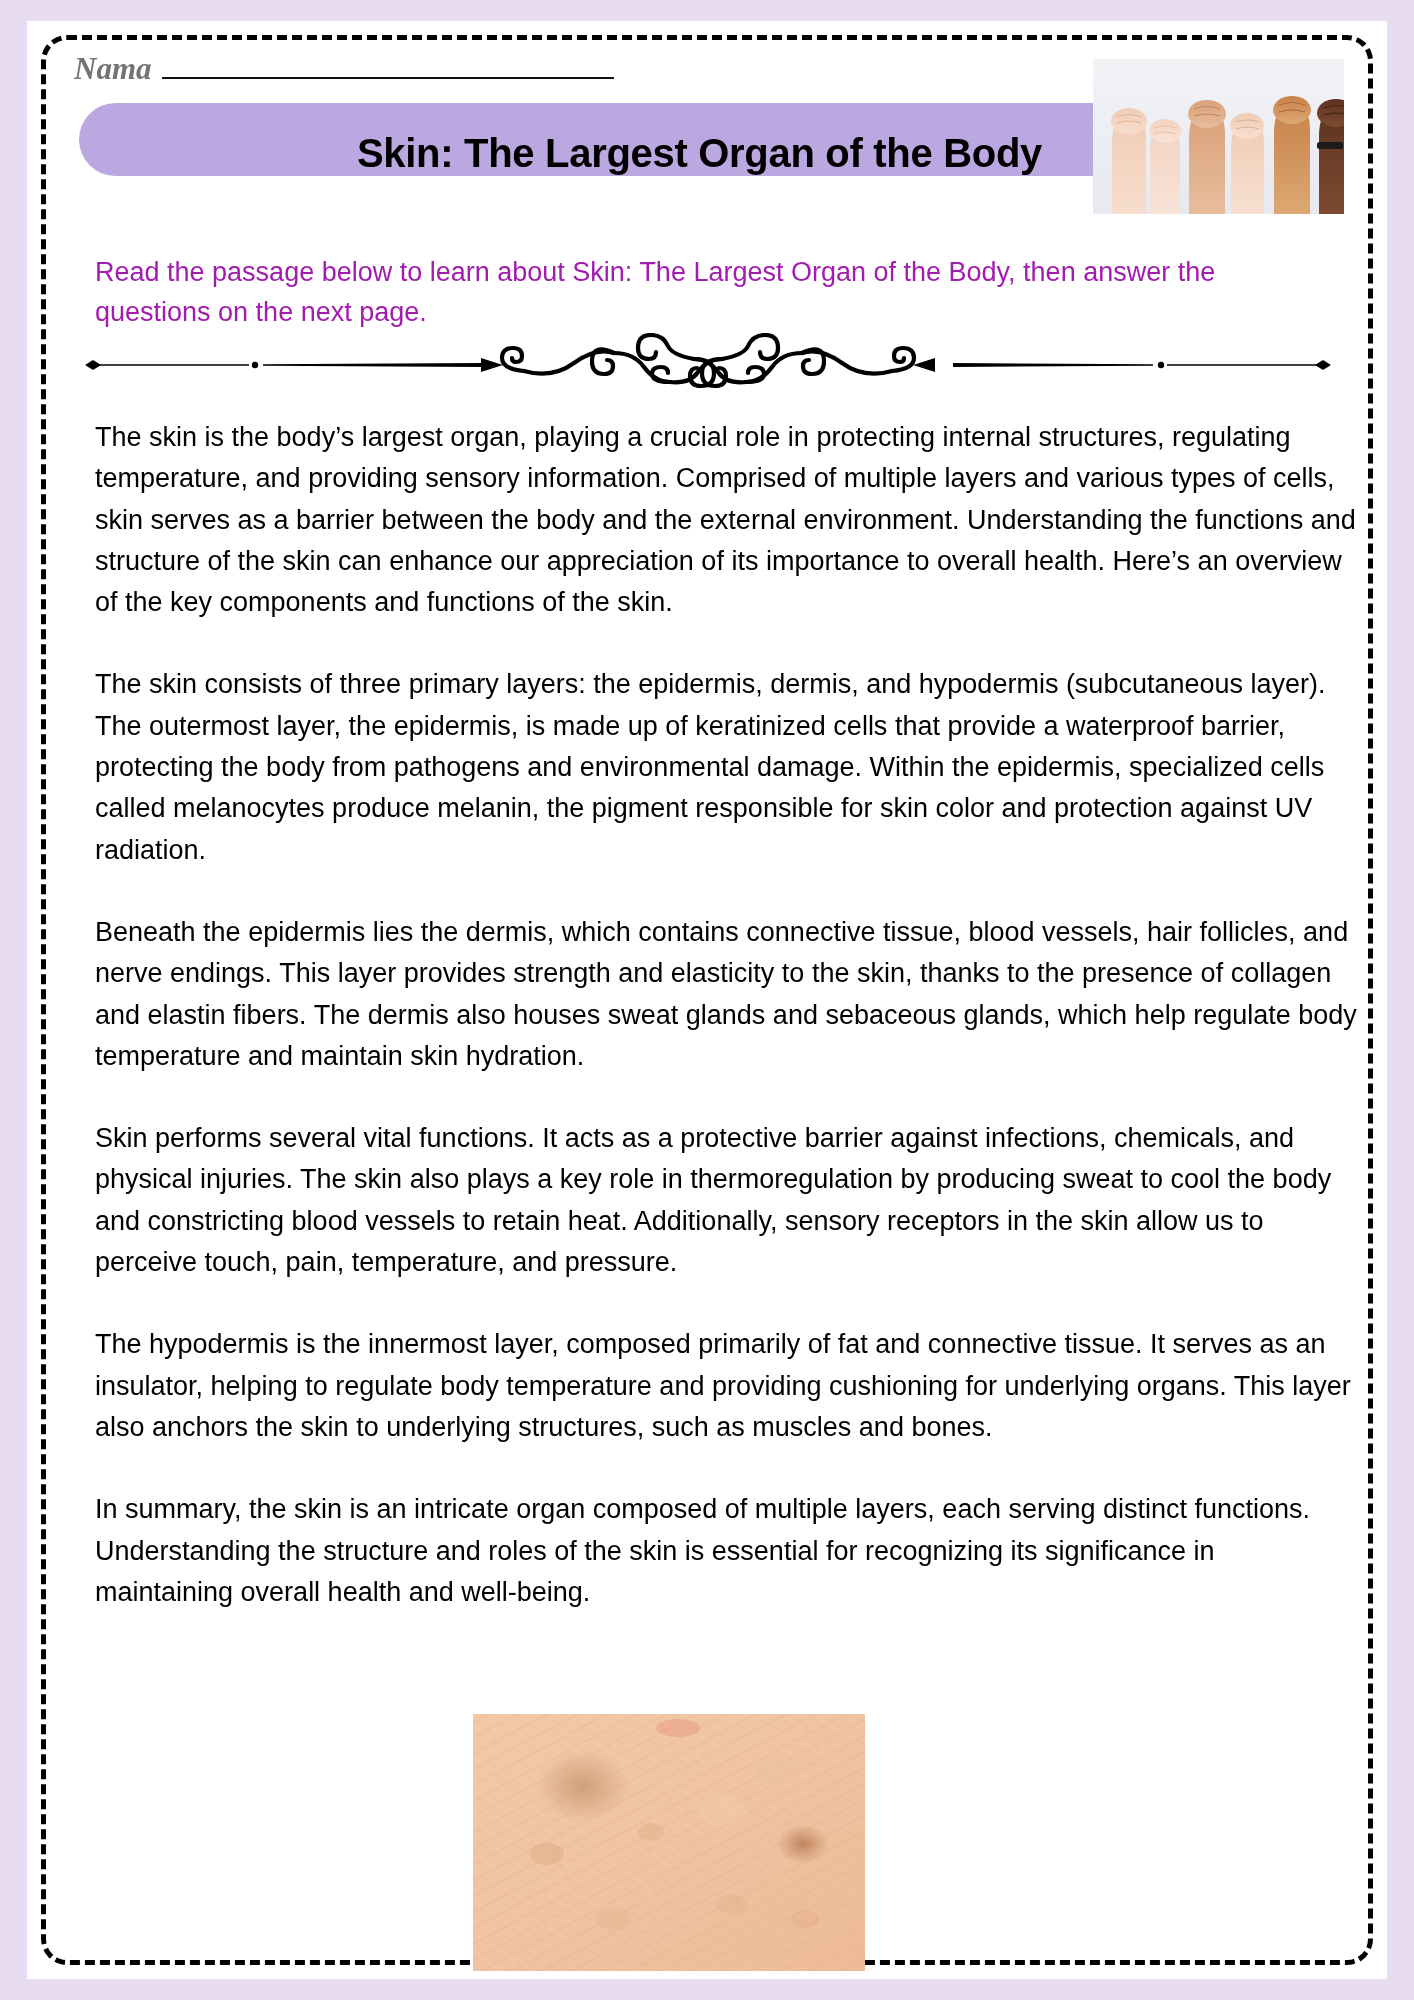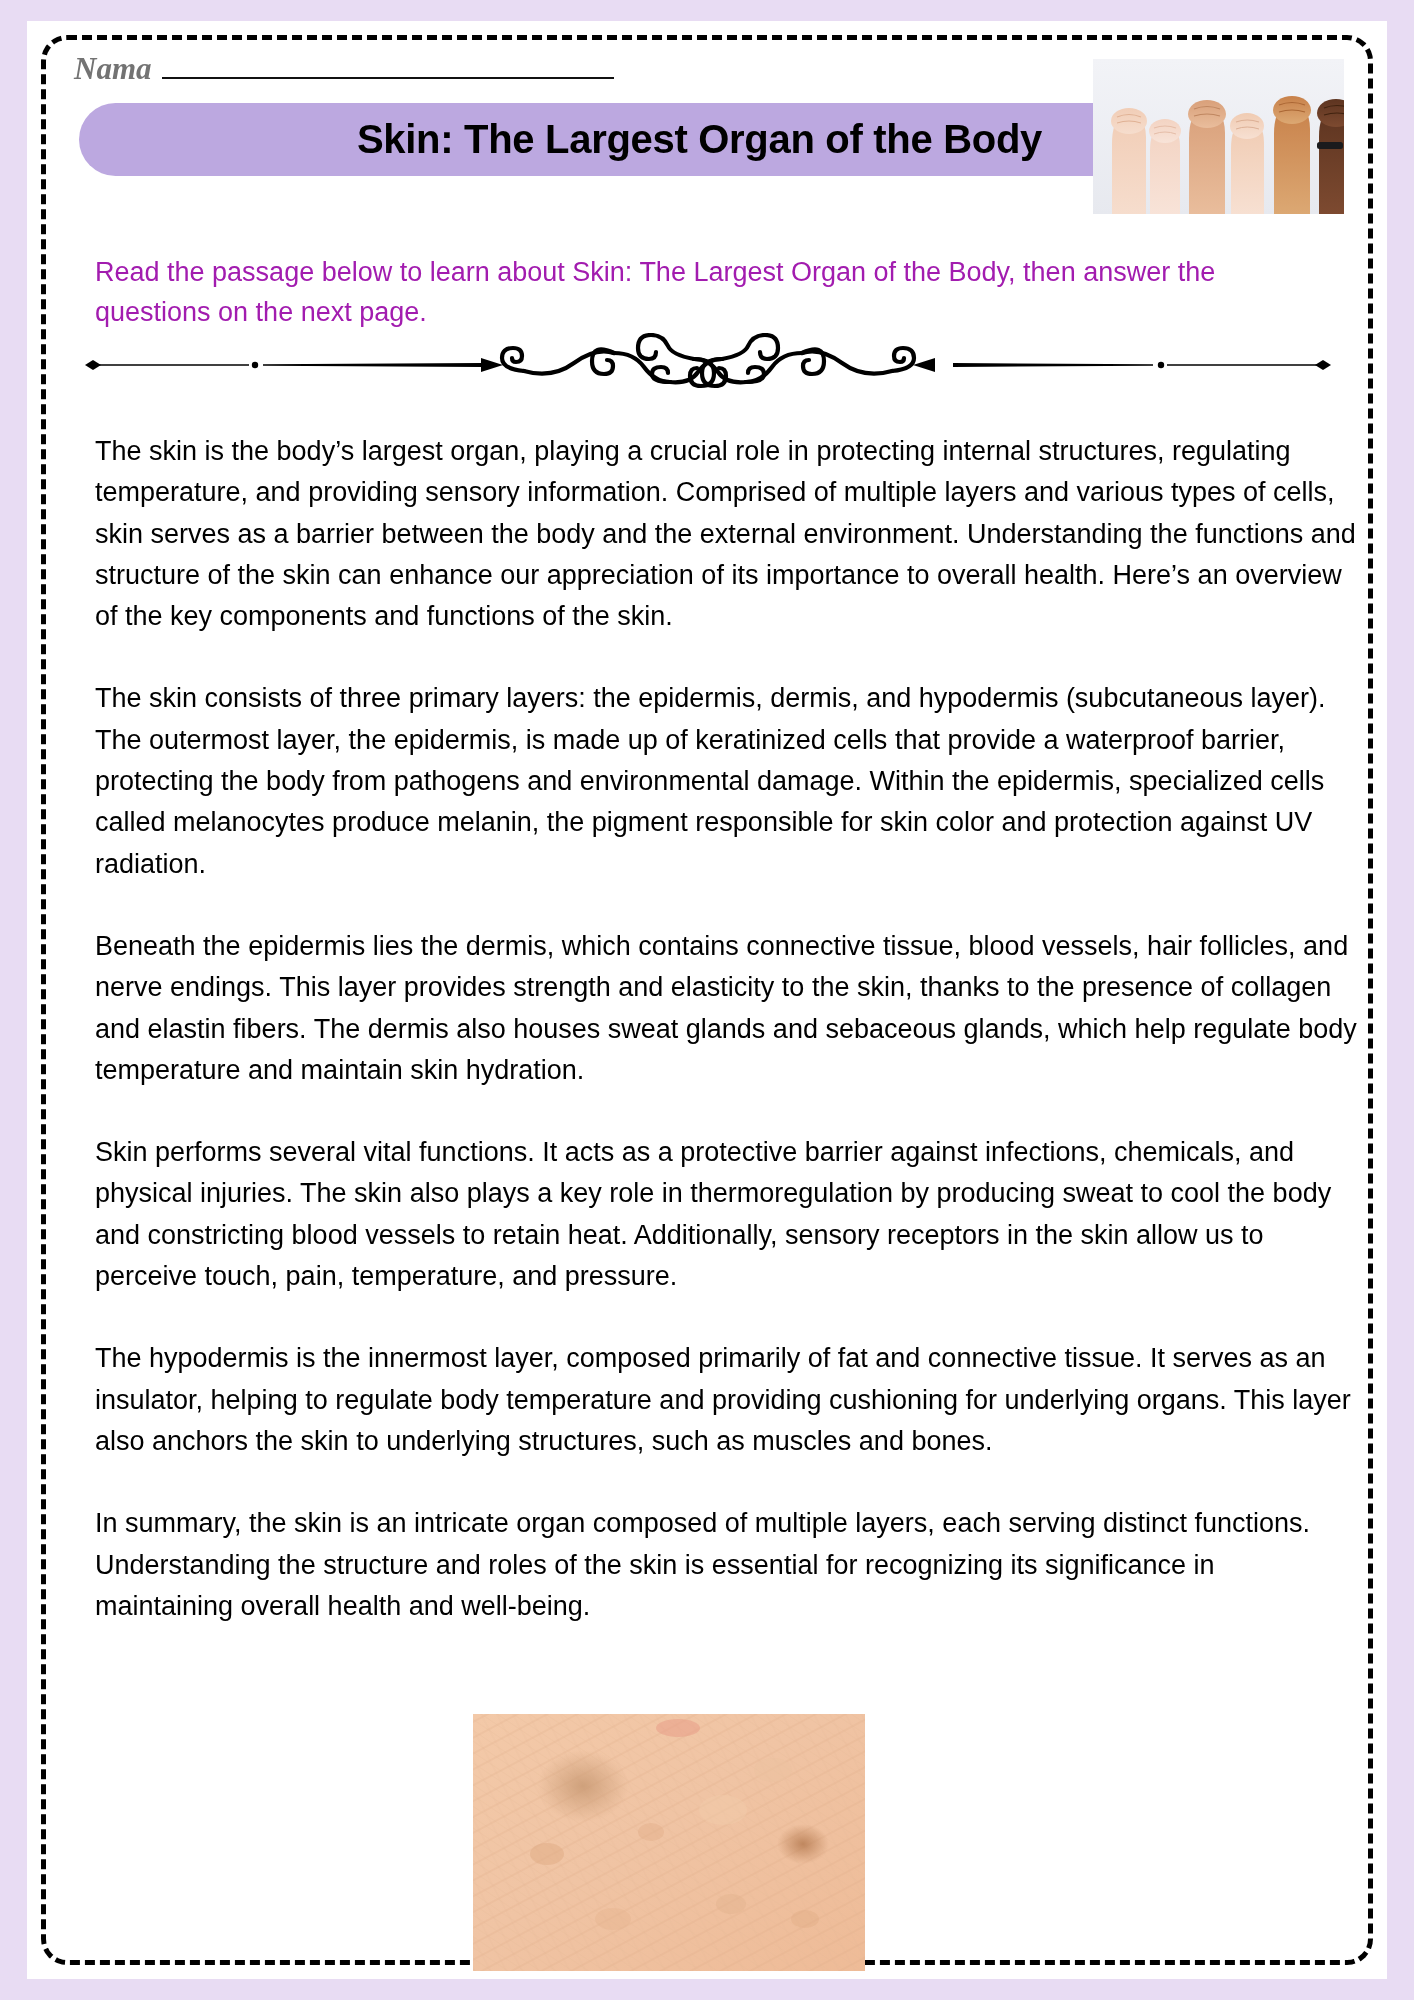--- a/index.html
+++ b/index.html
@@ -63,21 +63,21 @@
   
   .title-banner {
     position: absolute;
     left: 52px;
     top: 82px;
     width: 1041px;
     height: 73px;
     background: #bca8e0;
     border-radius: 40px 0 0 40px;
     display: flex;
-    align-items: center;
+    align-items: flex-end;
     justify-content: center;
   }
   .title-banner-text {
     font-family: "Liberation Sans", sans-serif;
     font-weight: bold;
     font-size: 40px;
     color: #000;
     letter-spacing: -0.3px;
     white-space: nowrap;
     padding-left: 200px;
@@ -115,21 +115,20 @@
     height: 64px;
   }
   .divider svg { display: block; width: 100%; height: 100%; }
 
   
   .passage {
     position: absolute;
     left: 68px;
     top: 396px;
     width: 1265px;
-    margin-top: 14px;
   }
   .passage p {
     margin: 0 0 41px 0;
     font-size: 27px;
     line-height: 1.53;
     color: #000;
   }
   .passage p:last-child { margin-bottom: 0; }
 
   

